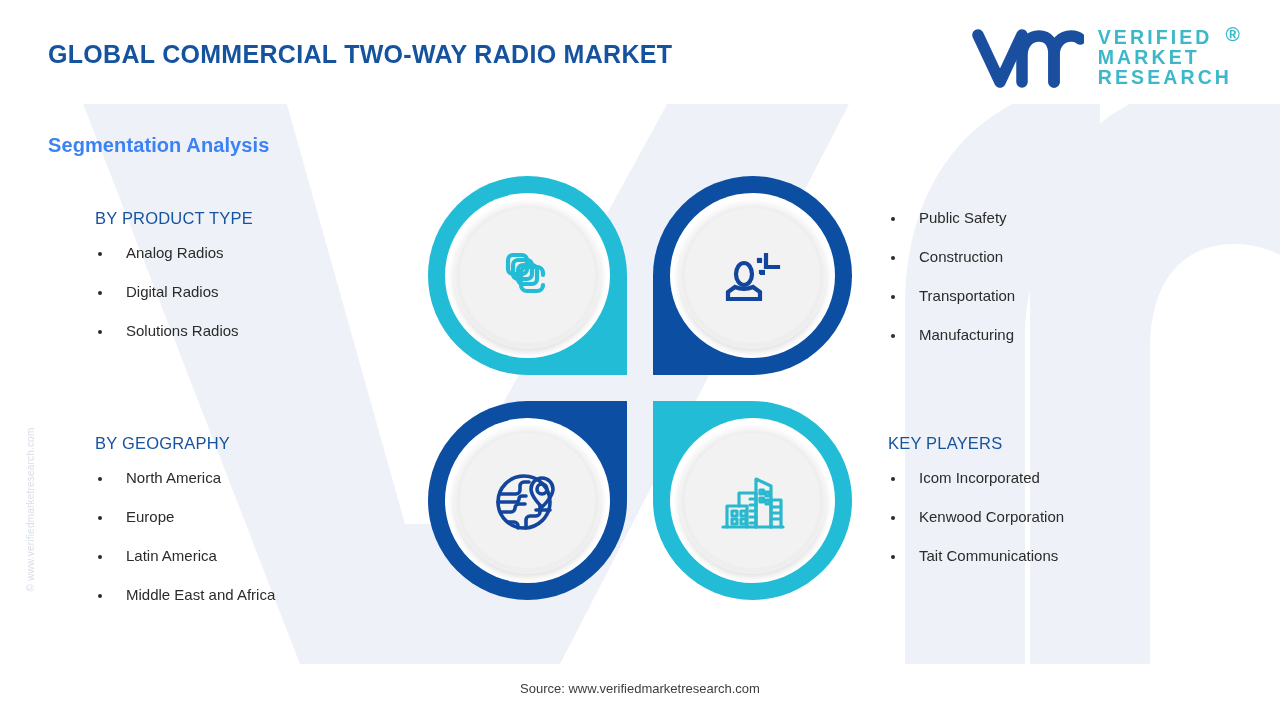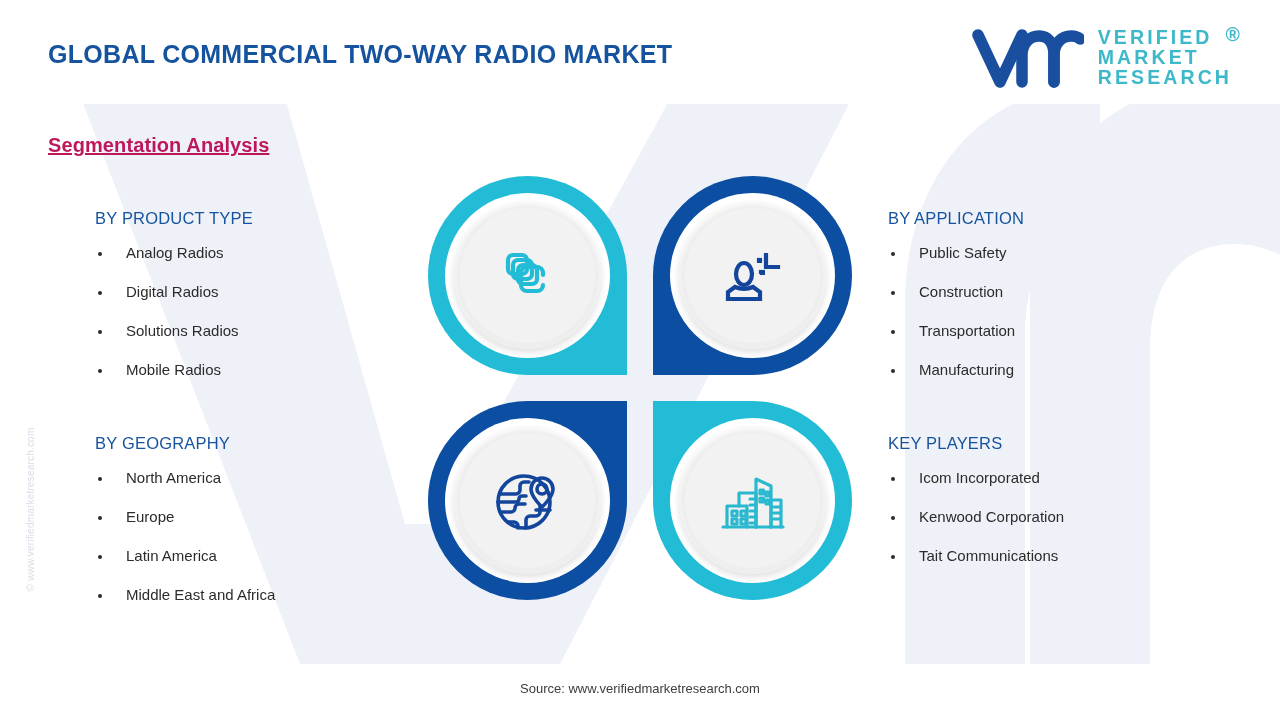--- a/index.html
+++ b/index.html
@@ -55,23 +55,22 @@
     position:absolute; right:-11px; top:-3px;
     font-size:9px; color:#3cb8c9; letter-spacing:0;
   }
 
   
   .stage{
     position:absolute; left:0; top:104px; width:1280px; height:568px; z-index:3;
   }
   .section-title{
     position:absolute; left:48px; top:30px;
-    font-size:20px; font-weight:bold; color:#be185d;
+    font-size:20px; font-weight:bold; color:#3b82f6;
     letter-spacing:.1px;
-    text-decoration:underline;
   }
 
   
   .vwatermark{
     position:absolute;
     left:-100px; top:400px;
     width:260px;
     transform:rotate(-90deg);
     transform-origin:center;
     font-size:10px; color:#d8dde6;
@@ -214,36 +213,34 @@
   <div class="section-title">Segmentation Analysis</div>
 
   <div class="vwatermark">© www.verifiedmarketresearch.com</div>
 
   <div class="cat cat-left cat-top">
     <div class="cat-head">BY PRODUCT TYPE</div>
     <ul class="cat-list">
       <li><span class="bullet"></span><span>Analog Radios</span></li>
       <li><span class="bullet"></span><span>Digital Radios</span></li>
       <li><span class="bullet"></span><span>Solutions Radios</span></li>
-      <li><span class="bullet"></span><span>Mobile Radios</span></li>
     </ul>
   </div>
 
   <div class="cat cat-left cat-bottom">
     <div class="cat-head">BY GEOGRAPHY</div>
     <ul class="cat-list">
       <li><span class="bullet"></span><span>North America</span></li>
       <li><span class="bullet"></span><span>Europe</span></li>
       <li><span class="bullet"></span><span>Latin America</span></li>
       <li><span class="bullet"></span><span>Middle East and Africa</span></li>
     </ul>
   </div>
 
   <div class="cat cat-right cat-top">
-    <div class="cat-head">BY APPLICATION</div>
     <ul class="cat-list">
       <li><span class="bullet"></span><span>Public Safety</span></li>
       <li><span class="bullet"></span><span>Construction</span></li>
       <li><span class="bullet"></span><span>Transportation</span></li>
       <li><span class="bullet"></span><span>Manufacturing</span></li>
     </ul>
   </div>
 
   <div class="cat cat-right cat-bottom">
     <div class="cat-head">KEY PLAYERS</div>

